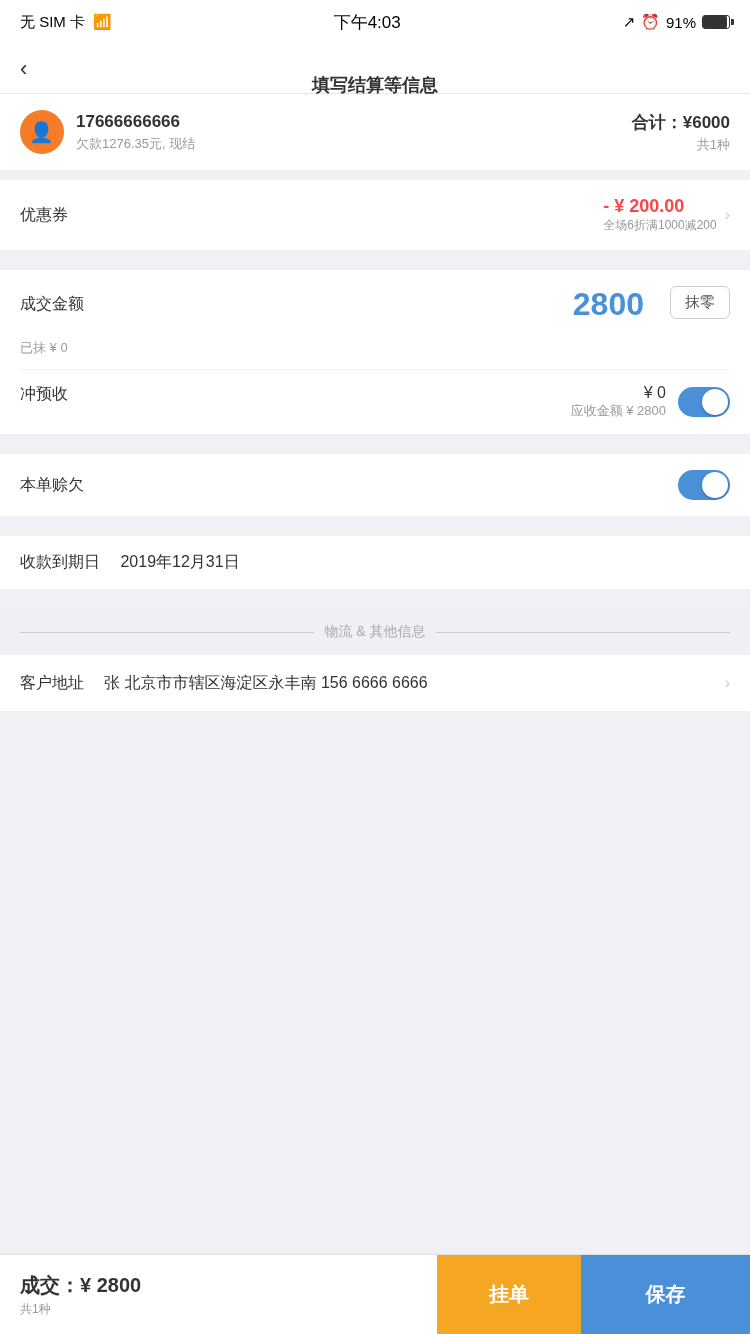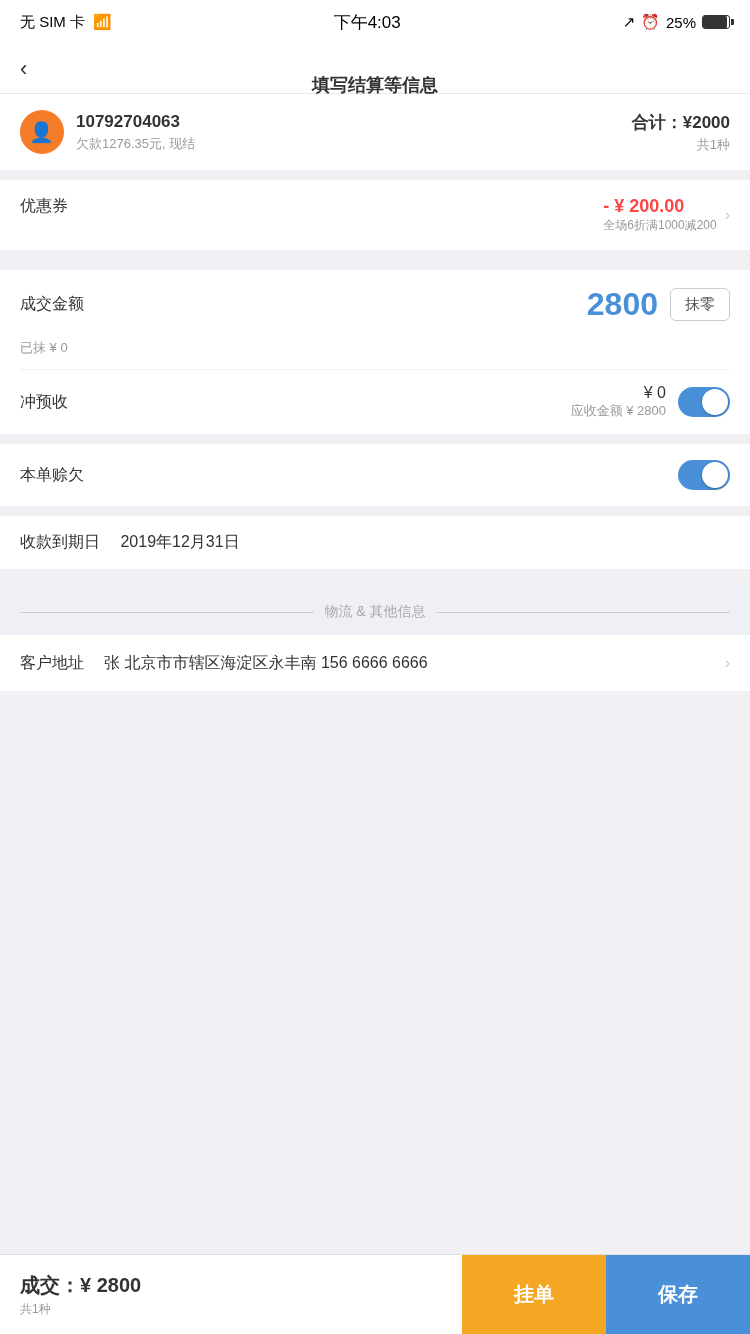--- a/index.html
+++ b/index.html
@@ -106,50 +106,51 @@
       text-align: right;
     }
     .total-amount { font-size: 17px; font-weight: 600; color: #333; }
     .total-count { font-size: 13px; color: #999; margin-top: 2px; }
 
     
     .coupon-row {
       background: #fff;
       padding: 16px 20px;
       display: flex;
-      align-items: flex-start;
+      align-items: center;
       justify-content: space-between;
       margin-bottom: 10px;
     }
     .coupon-label { font-size: 16px; color: #333; }
     .coupon-right { display: flex; align-items: center; gap: 8px; }
     .coupon-amount { font-size: 18px; font-weight: 700; color: #f44; }
     .coupon-desc { font-size: 12px; color: #999; text-align: right; }
     .chevron { color: #ccc; font-size: 16px; }
 
     
     .section-separator {
       height: 10px;
       background: #f0f0f5;
     }
 
     
     .white-section {
       background: #fff;
+      margin-bottom: 10px;
     }
 
     
     .deal-row {
       padding: 16px 20px;
       display: flex;
       align-items: center;
       justify-content: space-between;
     }
     .deal-label { font-size: 16px; color: #333; }
-    .deal-right { display: flex; align-items: center; gap: 12px; }
+    .deal-right { display: flex; align-items: flex-start; gap: 26px; }
     .deal-amount { font-size: 32px; font-weight: 700; color: #4a90d9; }
     .round-btn {
       border: 1.5px solid #ccc;
       border-radius: 6px;
       padding: 6px 14px;
       font-size: 15px;
       color: #555;
       background: #fff;
       cursor: pointer;
     }
@@ -163,21 +164,21 @@
     .row-divider {
       height: 1px;
       background: #f0f0f5;
       margin: 0 20px;
     }
 
     
     .prepay-row {
       padding: 14px 20px;
       display: flex;
-      align-items: center;
+      align-items: flex-start;
       justify-content: space-between;
     }
     .prepay-label { font-size: 16px; color: #333; }
     .prepay-right { display: flex; align-items: center; gap: 12px; }
     .prepay-amount-col { text-align: right; }
     .prepay-amount { font-size: 16px; color: #333; }
     .prepay-sub { font-size: 13px; color: #999; }
 
     
     .toggle {
@@ -279,21 +280,21 @@
       color: #fff;
       font-size: 20px;
       font-weight: 600;
       border: none;
       cursor: pointer;
       display: flex;
       align-items: center;
       justify-content: center;
     }
     .btn-save {
-      width: 144px;
+      width: 169px;
       background: #4a90d9;
       color: #fff;
       font-size: 20px;
       font-weight: 600;
       border: none;
       cursor: pointer;
       display: flex;
       align-items: center;
       justify-content: center;
     }
@@ -303,46 +304,46 @@
 
 <div class="status-bar">
   <div class="status-left">
     <span>无 SIM 卡</span>
     <span>📶</span>
   </div>
   <div class="status-center">下午4:03</div>
   <div class="status-right">
     <span>↗</span>
     <span>⏰</span>
-    <span>25%</span>
+    <span>91%</span>
     <div class="battery-bar">
       <div class="battery-fill"></div>
     </div>
   </div>
 </div>
 
 <div class="header">
   <div class="back-btn">‹</div>
   <div class="header-title">填写结算等信息</div>
 </div>
 
 <div class="content">
 
   <div class="customer-card">
     <div class="customer-left">
       <div class="avatar">
         <span>👤</span>
       </div>
       <div>
-        <div class="customer-name">10792704063</div>
+        <div class="customer-name">17666666666</div>
         <div class="customer-sub">欠款1276.35元, 现结</div>
       </div>
     </div>
     <div class="customer-right">
-      <div class="total-amount">合计：¥2000</div>
+      <div class="total-amount">合计：¥6000</div>
       <div class="total-count">共1种</div>
     </div>
   </div>
 
   <div class="coupon-row">
     <span class="coupon-label">优惠券</span>
     <div class="coupon-right">
       <div>
         <div class="coupon-amount">- ¥ 200.00</div>
         <div class="coupon-desc">全场6折满1000减200</div>

